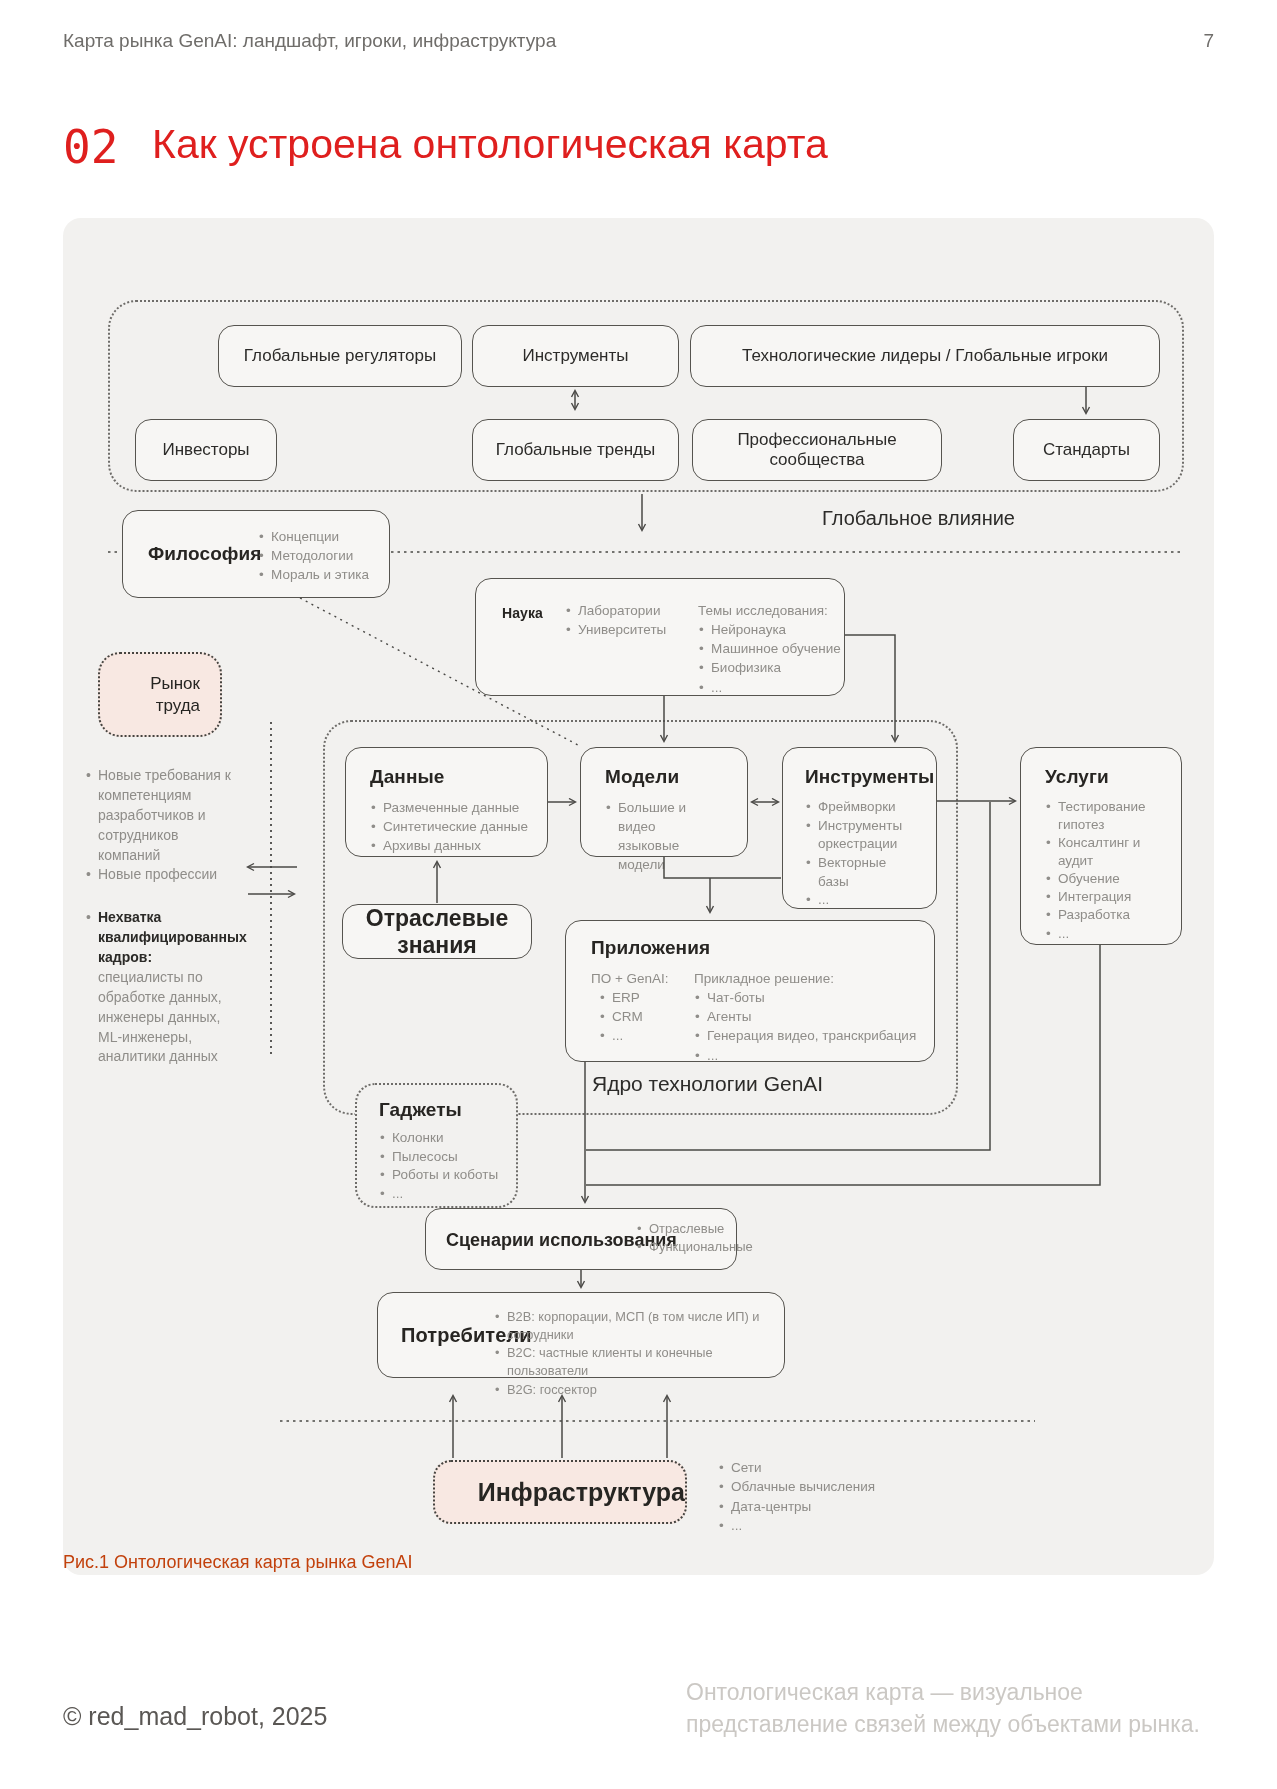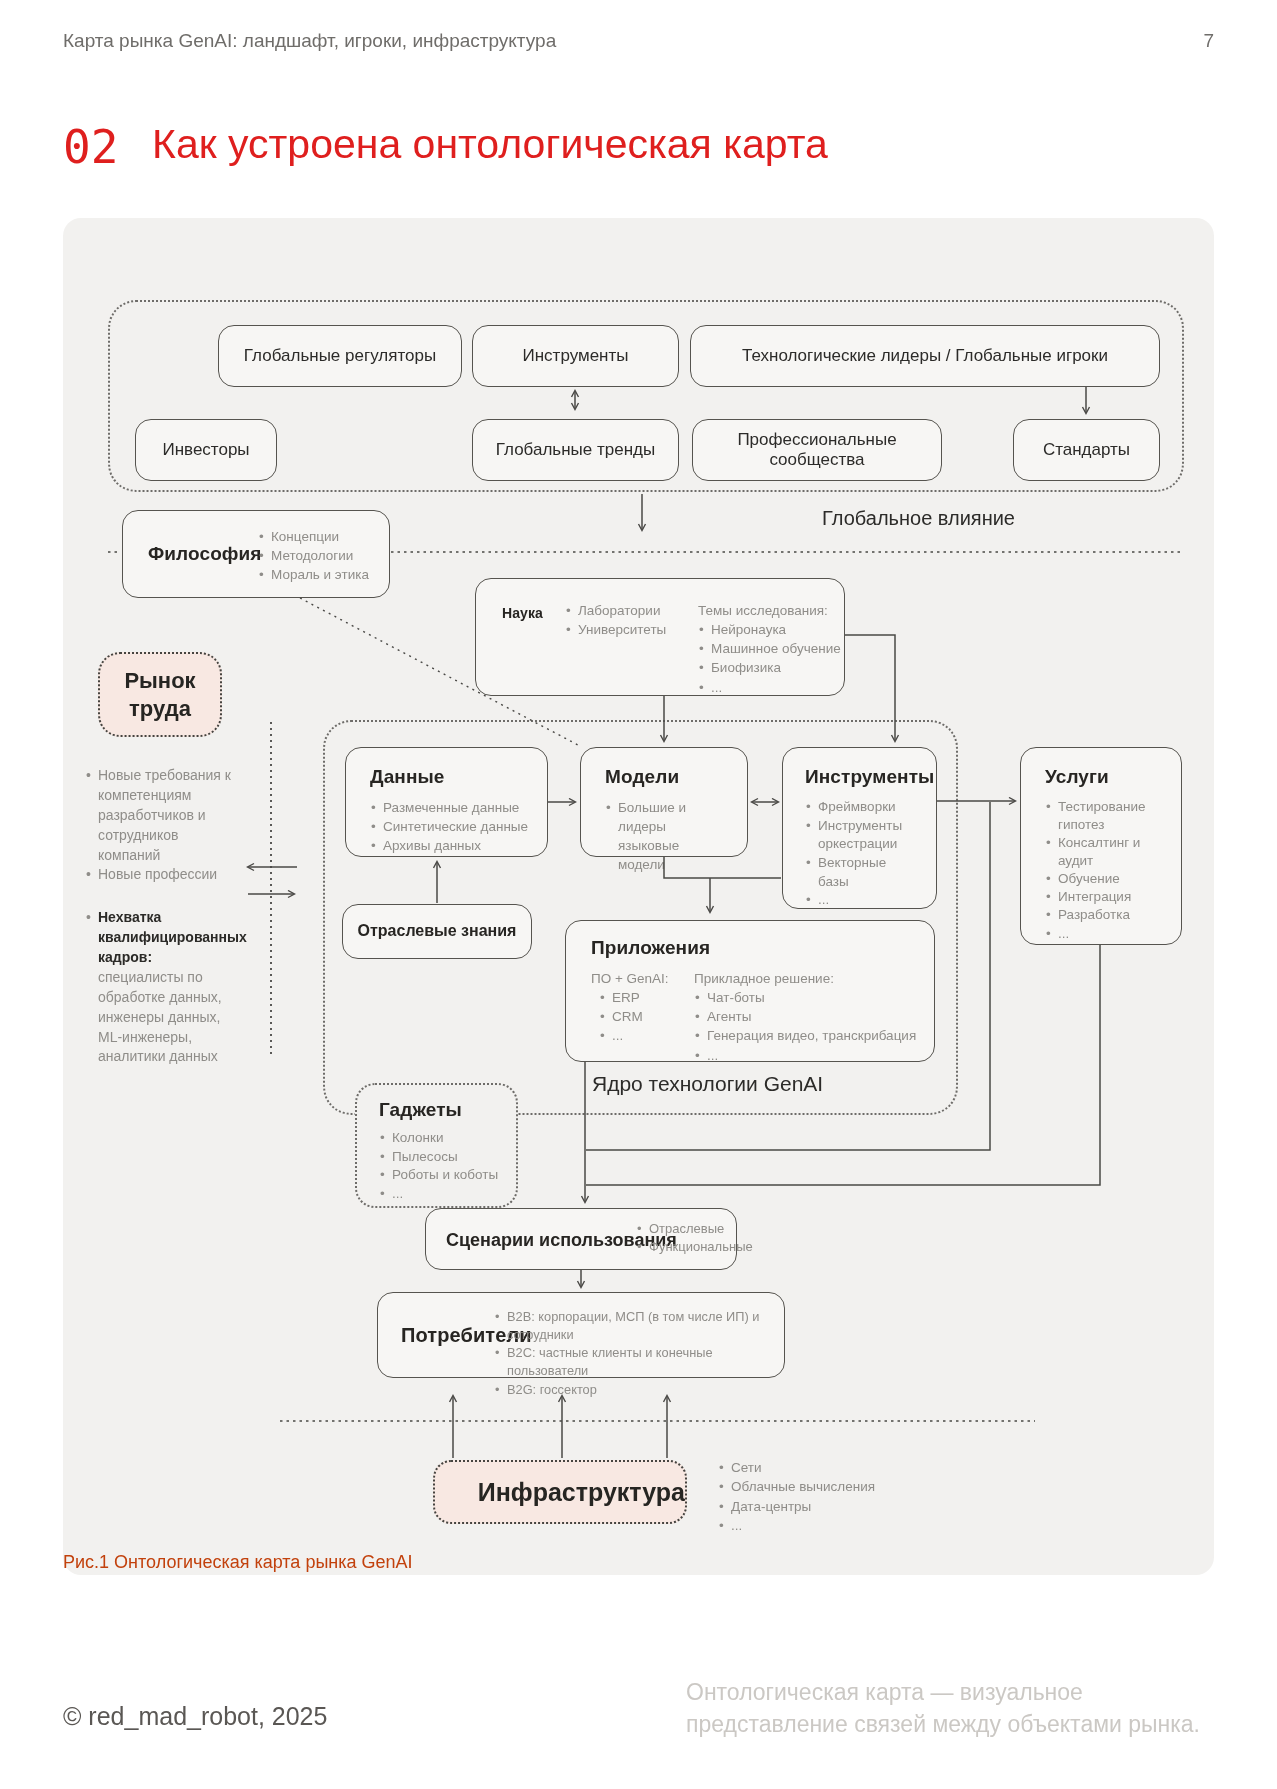--- a/index.html
+++ b/index.html
@@ -81,21 +81,21 @@
     <div class="abs bl" style="left:222px;top:22px;width:145px">
       <div class="nb">Темы исследования:</div>
       <div class="b">Нейронаука</div>
       <div class="b">Машинное обучение</div>
       <div class="b">Биофизика</div>
       <div class="b">...</div>
     </div>
   </div>
 
   <div class="abs pinkbox" style="left:98px;top:652px;width:124px;height:85px;border-radius:22px;display:flex;align-items:center;justify-content:center">
-    <div style="font-size:22px;font-weight:700;color:#262522;text-align:center;line-height:1.25;width:80px">Рынок труда</div>
+    <div style="font-size:17px;font-weight:400;color:#262522;text-align:right;line-height:1.25;width:80px">Рынок труда</div>
   </div>
   <div class="abs bl" style="left:85px;top:766px;width:152px;font-size:14px">
     <div class="b">Новые требования к компетенциям разработчиков и сотрудников компаний</div>
     <div class="b">Новые профессии</div>
     <div class="b" style="margin-top:23px">
       <span class="strong">Нехватка квалифицированных кадров:</span>
       <span>специалисты по обработке данных, инженеры данных, ML-инженеры, аналитики данных</span>
     </div>
   </div>
 
@@ -107,21 +107,21 @@
     <div class="abs bl" style="left:24px;top:50px;width:165px">
       <div class="b">Размеченные данные</div>
       <div class="b">Синтетические данные</div>
       <div class="b">Архивы данных</div>
     </div>
   </div>
 
   <div class="abs node" style="left:580px;top:747px;width:168px;height:110px">
     <div class="abs btitle" style="left:24px;top:18px">Модели</div>
     <div class="abs bl" style="left:24px;top:50px;width:112px">
-      <div class="b">Большие и лидеры языковые модели</div>
+      <div class="b">Большие и видео языковые модели</div>
     </div>
   </div>
 
   <div class="abs node" style="left:782px;top:747px;width:155px;height:162px">
     <div class="abs btitle" style="left:22px;top:18px">Инструменты</div>
     <div class="abs bl" style="left:22px;top:50px;width:112px;line-height:1.38">
       <div class="b">Фреймворки</div>
       <div class="b">Инструменты оркестрации</div>
       <div class="b">Векторные базы</div>
       <div class="b">...</div>
@@ -134,21 +134,21 @@
       <div class="b">Тестирование гипотез</div>
       <div class="b">Консалтинг и аудит</div>
       <div class="b">Обучение</div>
       <div class="b">Интеграция</div>
       <div class="b">Разработка</div>
       <div class="b">...</div>
     </div>
   </div>
 
   <div class="abs node lbl" style="left:342px;top:904px;width:190px;height:55px">
-    <span style="font-size:16px;font-weight:700;color:#272522">Отраслевые знания</span>
+    <span style="font-size:23px;font-weight:700;color:#272522">Отраслевые знания</span>
   </div>
 
   <div class="abs node" style="left:565px;top:920px;width:370px;height:142px">
     <div class="abs btitle" style="left:25px;top:16px">Приложения</div>
     <div class="abs bl" style="left:25px;top:48px;width:80px">
       <div class="nb">ПО + GenAI:</div>
       <div class="b" style="margin-left:8px">ERP</div>
       <div class="b" style="margin-left:8px">CRM</div>
       <div class="b" style="margin-left:8px">...</div>
     </div>

